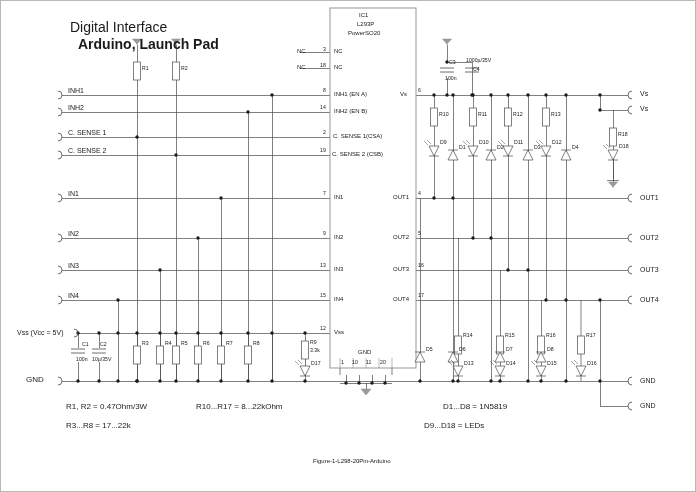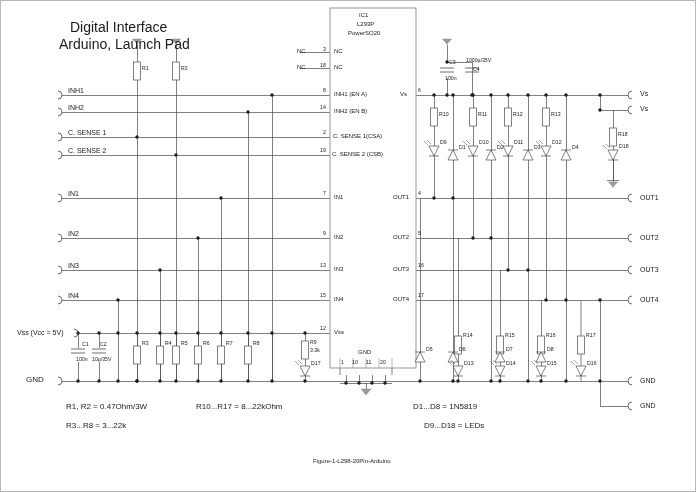--- a/index.html
+++ b/index.html
@@ -403,21 +403,21 @@
     <path d="M632,194 a4,4 0 1,0 0,8"></path>
     <path d="M632,234 a4,4 0 1,0 0,8"></path>
     <path d="M632,266 a4,4 0 1,0 0,8"></path>
     <path d="M632,296 a4,4 0 1,0 0,8"></path>
     <path d="M632,377 a4,4 0 1,0 0,8"></path>
     <path d="M632,402 a4,4 0 1,0 0,8"></path>
   </g>
 </svg>
 
 <div class="tx t9" style="left:22px;top:20px;">Digital Interface</div>
-<div class="tx t9" style="left:11px;top:37px;">Arduino, Launch Pad</div>
+<div class="tx t9" style="left:30px;top:37px;font-weight:bold;">Arduino, Launch Pad</div>
 
 <div class="tx t6" style="left:359px;top:12px;">IC1</div>
 <div class="tx t6" style="left:357px;top:21px;">L293P</div>
 <div class="tx t6" style="left:348px;top:30px;">PowerSO20</div>
 
 <div class="tx t6" style="left:334px;top:48px;">NC</div>
 <div class="tx t6" style="left:334px;top:64px;">NC</div>
 <div class="tx t6" style="left:334px;top:91px;">INH1 (EN A)</div>
 <div class="tx t6" style="left:334px;top:108px;">INH2 (EN B)</div>
 <div class="tx t6" style="left:333px;top:133px;">C. SENSE 1(CSA)</div>
@@ -524,20 +524,20 @@
 <div class="tx t55" style="left:514px;top:140px;">D11</div>
 <div class="tx t55" style="left:552px;top:140px;">D12</div>
 <div class="tx t55" style="left:464px;top:361px;">D13</div>
 <div class="tx t55" style="left:506px;top:361px;">D14</div>
 <div class="tx t55" style="left:547px;top:361px;">D15</div>
 <div class="tx t55" style="left:587px;top:361px;">D16</div>
 <div class="tx t55" style="left:311px;top:361px;">D17</div>
 <div class="tx t55" style="left:619px;top:144px;">D18</div>
 
 <div class="tx t8" style="left:66px;top:403px;">R1, R2 = 0.47Ohm/3W</div>
-<div class="tx t8" style="left:66px;top:422px;">R3...R8 = 3...22k</div>
+<div class="tx t8" style="left:66px;top:422px;">R3...R8 = 17...22k</div>
 <div class="tx t8" style="left:196px;top:403px;">R10...R17 = 8...22kOhm</div>
-<div class="tx t8" style="left:413px;top:403px;">D1...D8 = 1N5819</div>
+<div class="tx t8" style="left:443px;top:403px;">D1...D8 = 1N5819</div>
 <div class="tx t8" style="left:424px;top:422px;">D9...D18 = LEDs</div>
 
 <div class="tx t6" style="left:313px;top:458px;">Figure-1-L298-20Pin-Arduino</div>
 
 </div>
 
 </body></html>

